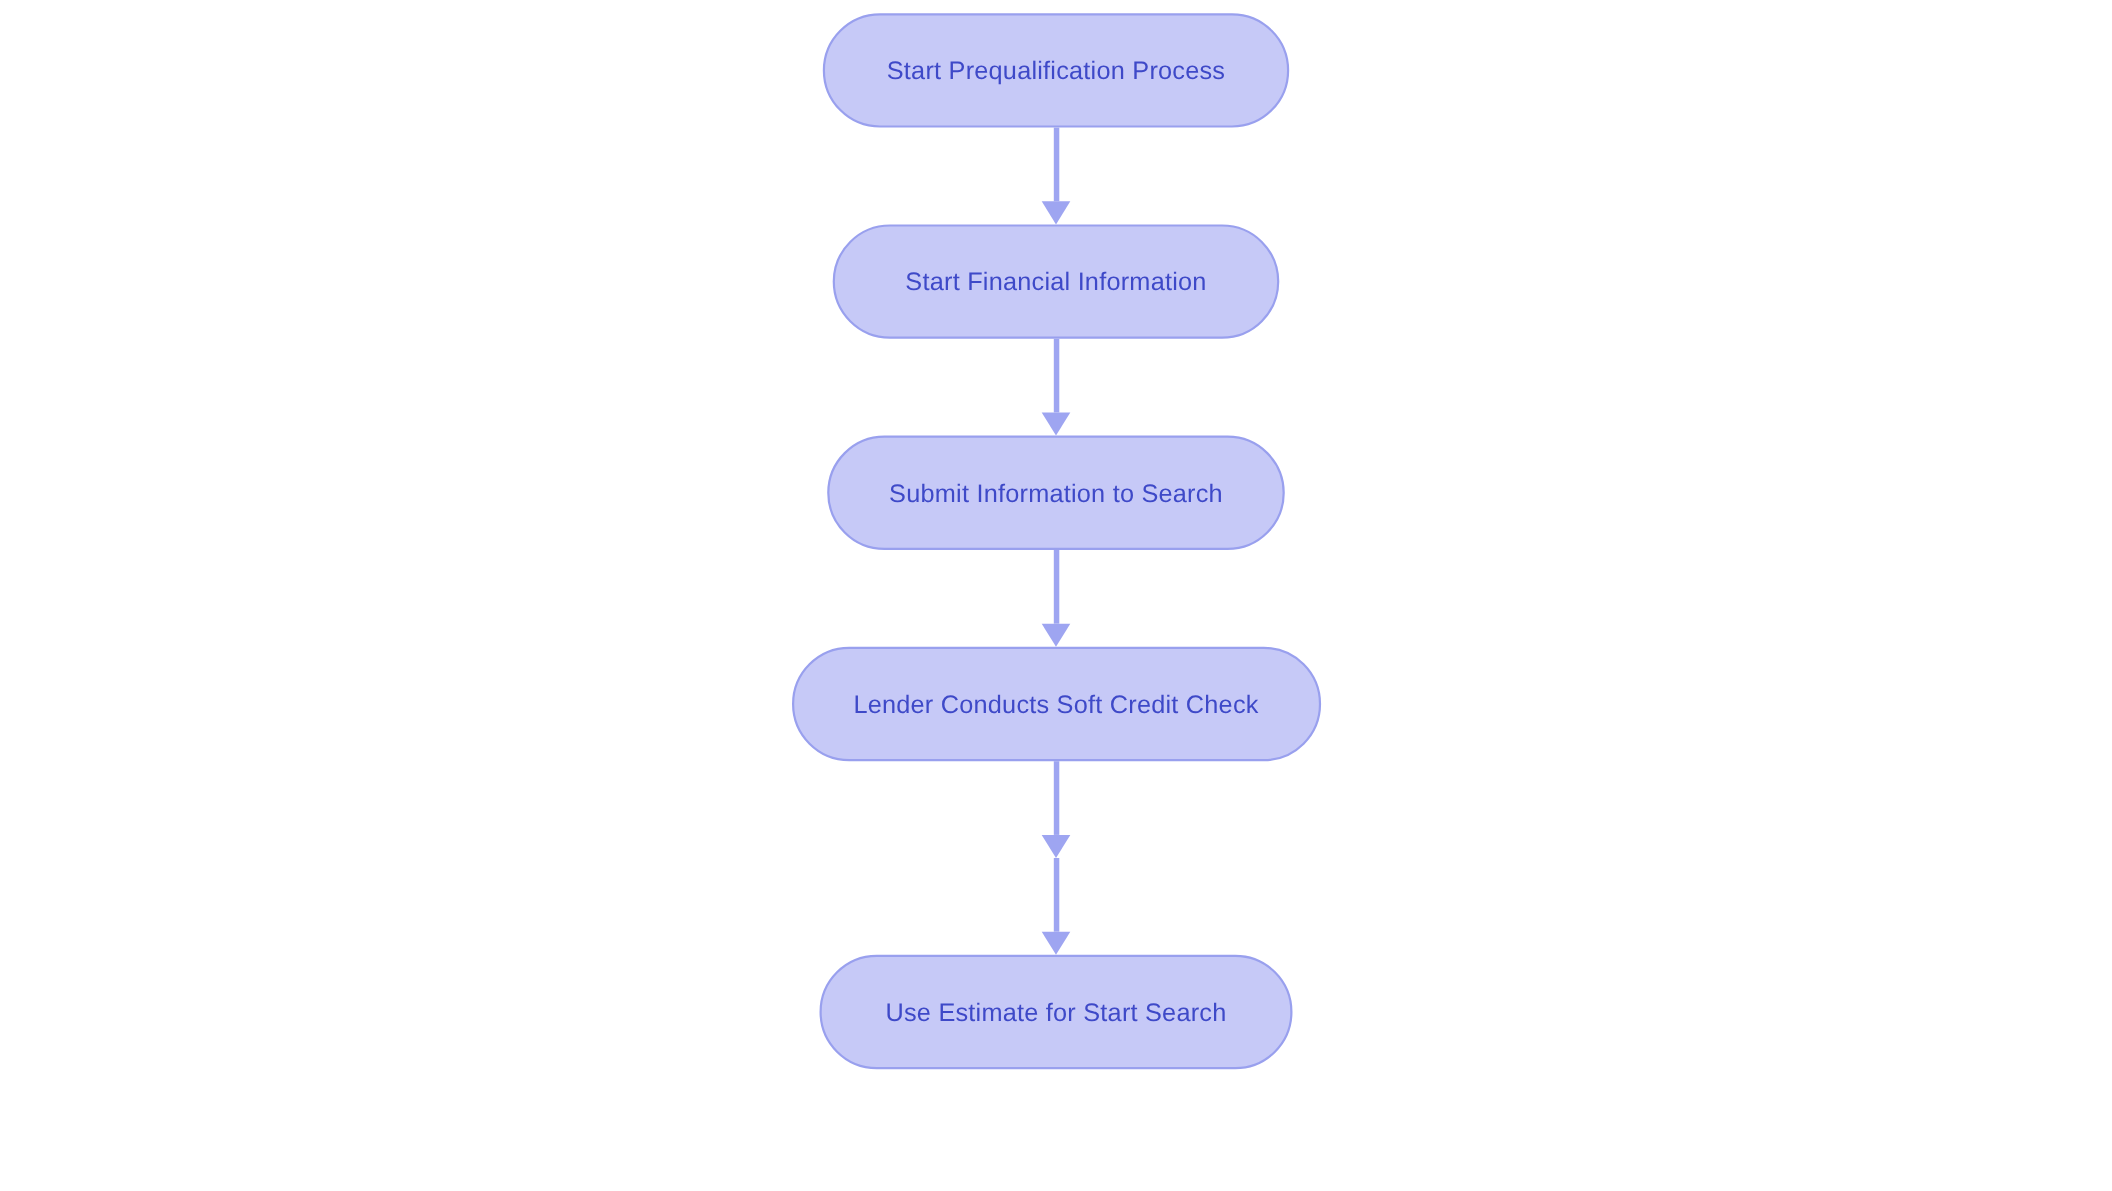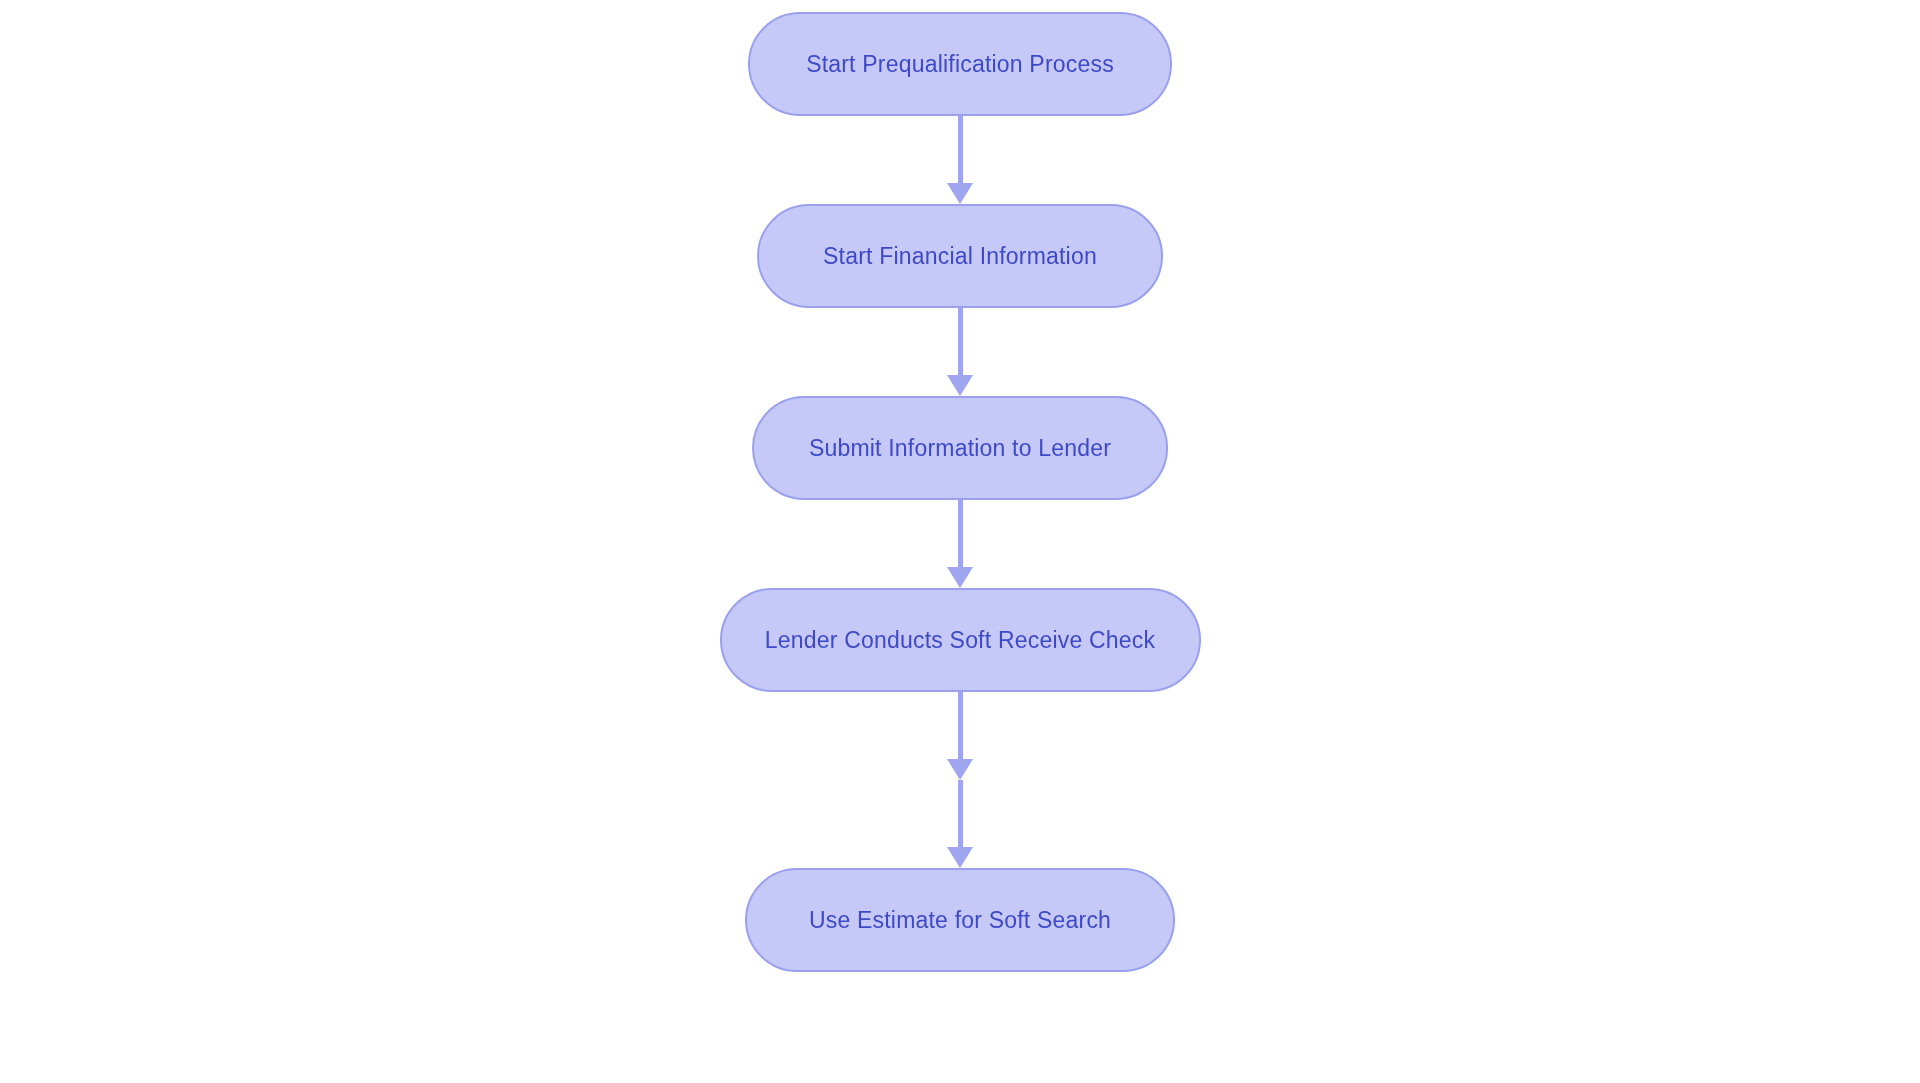--- a/index.html
+++ b/index.html
@@ -93,41 +93,41 @@
     <div class="node n2">
       <span>Start Financial Information</span>
     </div>
 
     <div class="connector">
       <div class="line"></div>
       <div class="head"></div>
     </div>
 
     <div class="node n3">
-      <span>Submit Information to Lender</span>
+      <span>Submit Information to Search</span>
     </div>
 
     <div class="connector">
       <div class="line"></div>
       <div class="head"></div>
     </div>
 
     <div class="node n4">
-      <span>Lender Conducts Soft Receive Check</span>
+      <span>Lender Conducts Soft Credit Check</span>
     </div>
 
     <div class="connector">
       <div class="line"></div>
       <div class="head"></div>
     </div>
 
 
     <div class="connector">
       <div class="line"></div>
       <div class="head"></div>
     </div>
 
     <div class="node n6">
-      <span>Use Estimate for Soft Search</span>
+      <span>Use Estimate for Start Search</span>
     </div>
 
   </div>
 </div>
 
 </body></html>

